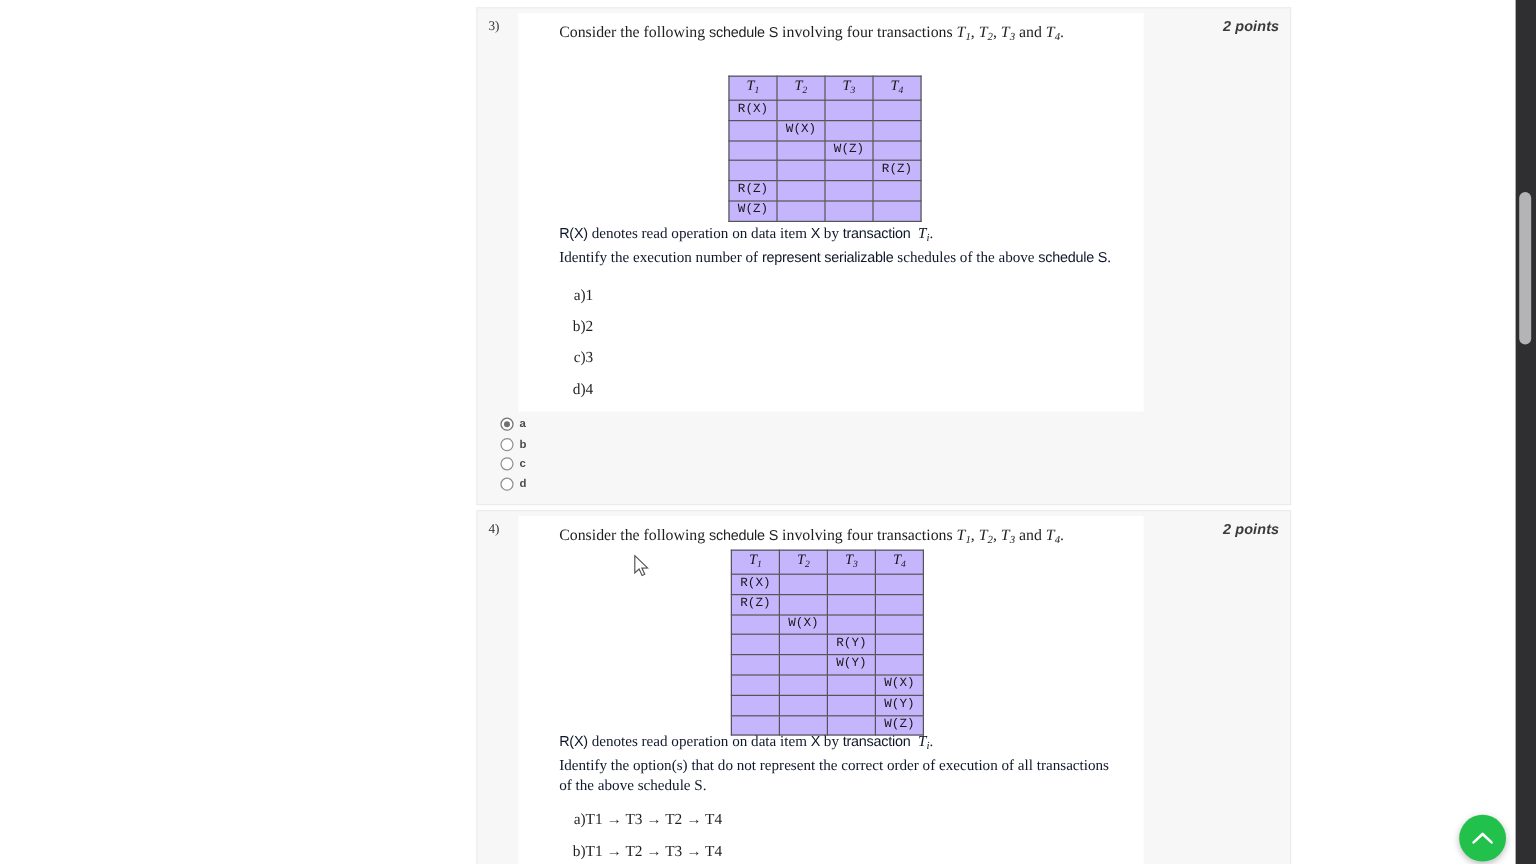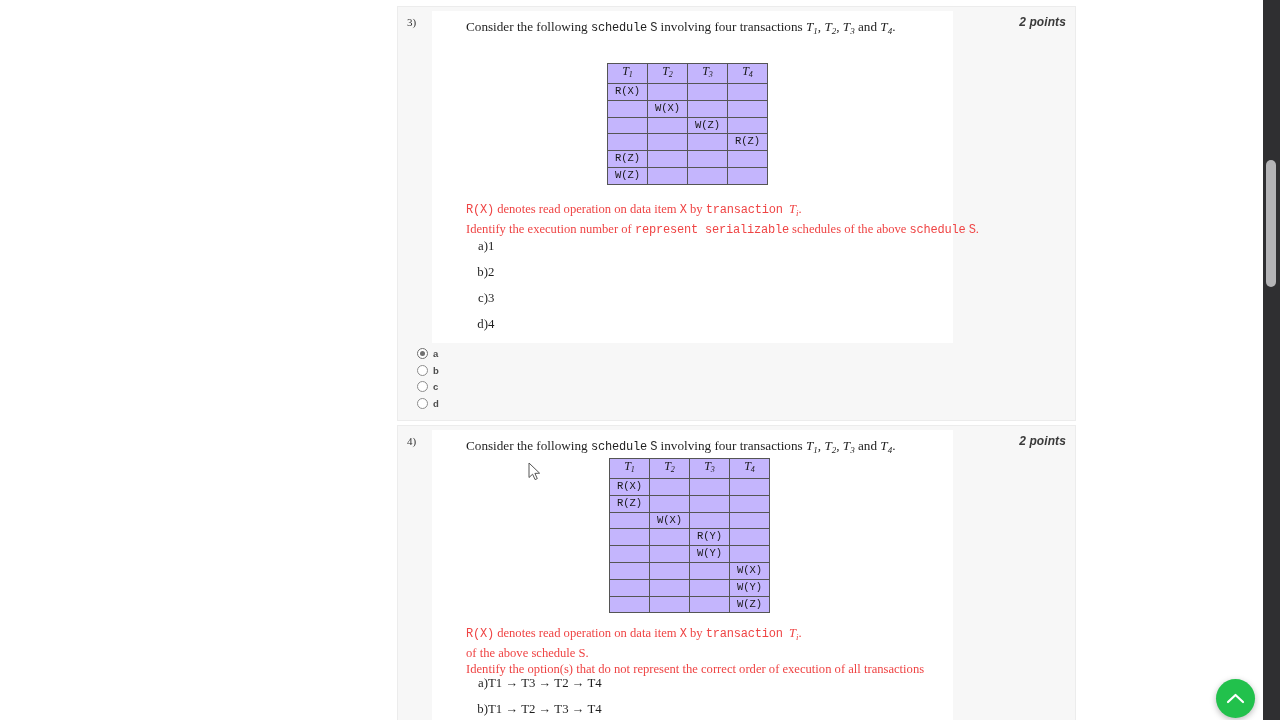--- a/index.html
+++ b/index.html
@@ -94,21 +94,21 @@
   #qimage-4 { height: 295px; }
 
   .stem {
     position: absolute;
     left: 34px;
     top: 8px;
     font-size: 13.2px;
     white-space: nowrap;
     color: #1f1f1f;
   }
-  .mono { font-family: Liberation Mono, monospace; font-size: 12px; letter-spacing: -0.2px; text-align: right; }
+  .mono { font-family: Liberation Sans, sans-serif; font-size: 12px; letter-spacing: -0.2px; text-align: right; }
   .mathit { font-family: "Liberation Serif", serif; font-style: italic; }
   .sub { font-size: 9px; vertical-align: -0.28em; font-style: italic; }
 
   
   table.sched {
     position: absolute;
     border-collapse: collapse;
     background: #c4b5fd;
   }
   table.sched td, table.sched th {
@@ -129,22 +129,21 @@
     font-size: 12px;
     font-weight: normal;
   }
   table.sched th .sub { font-style: italic; font-size: 8px; }
 
   .legend {
     position: absolute;
     left: 34px;
     font-size: 12.6px;
     line-height: 16.1px;
-    color: #ef4444;
-    margin-top: 15px;
+    color: #0f172a;
   }
   .legend .line { white-space: nowrap; }
 
   .optlist {
     position: absolute;
     left: 38px;
     font-size: 12.8px;
     color: #1f1f1f;
   }
   .optlist .opt {
@@ -377,22 +376,22 @@
             <td></td>
             <td></td>
             <td></td>
             <td>W(Z)</td>
           </tr>
         </tbody>
           </table>
 
         <div class="legend" style="top:180px; width:522px;">
           <div class="line"><span class="mono">R(X)</span><span> denotes read operation on data item </span><span class="mono">X</span><span> by </span><span class="mono">transaction</span>&nbsp; <span class="mathit">T</span><span class="sub">i</span><span>.</span></div>
+          <div style="white-space:nowrap;">Identify the option(s) that do not represent the correct order of execution of all transactions</div>
           <div style="white-space:nowrap;">of the above schedule S.</div>
-          <div style="white-space:nowrap;">Identify the option(s) that do not represent the correct order of execution of all transactions</div>
         </div>
 
         <div class="optlist" style="top:246px;">
           <div class="opt"><span class="lbl">a)</span><span>T1 → T3 → T2 → T4</span></div>
           <div class="opt"><span class="lbl">b)</span><span>T1 → T2 → T3 → T4</span></div>
         </div>
 
       </div>
     </div>
 

